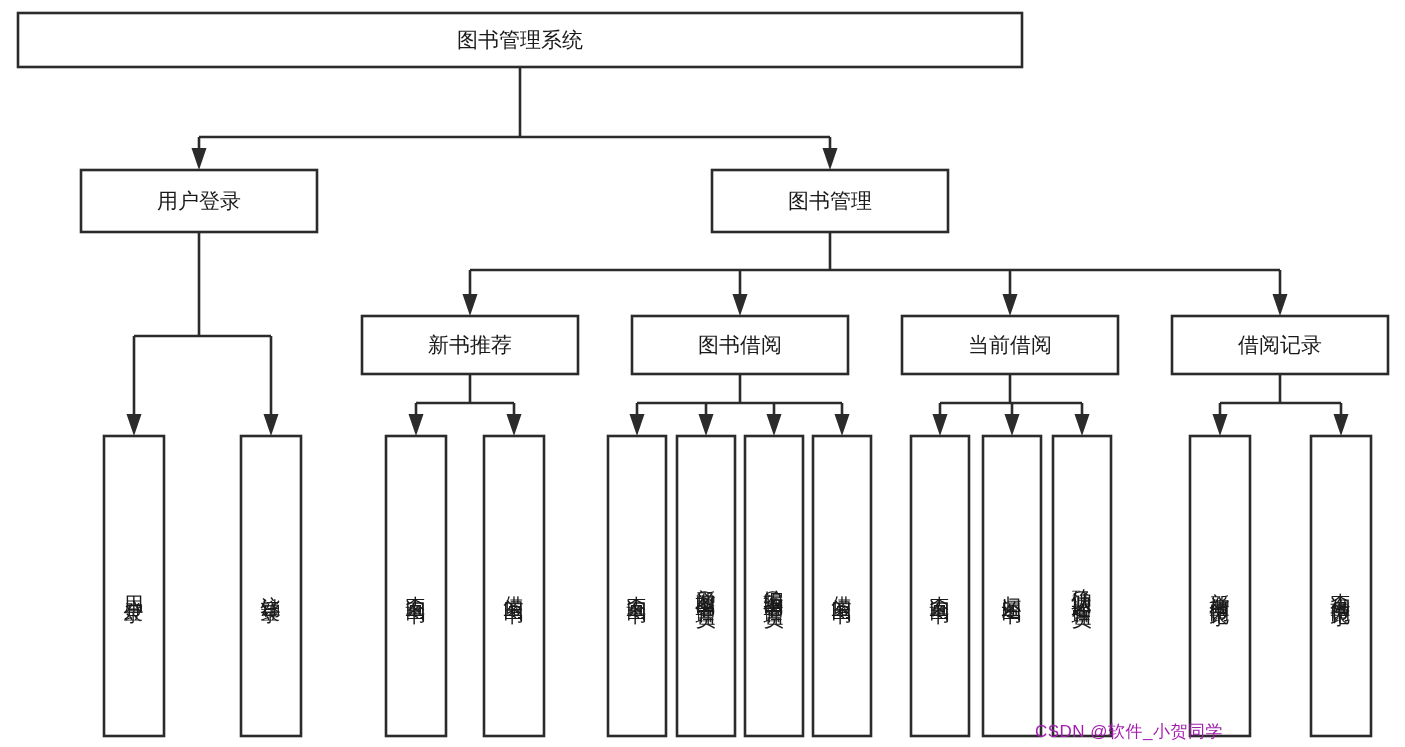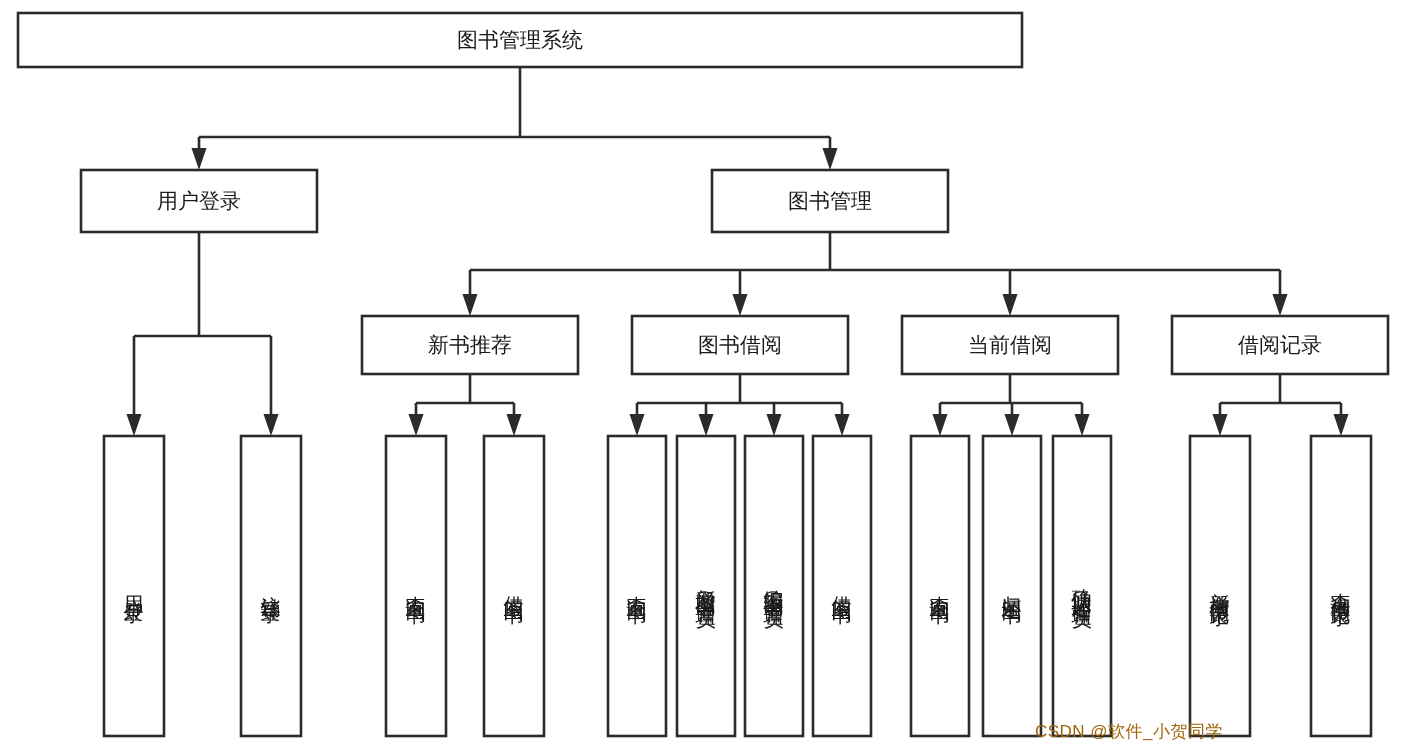--- a/index.html
+++ b/index.html
@@ -64,21 +64,21 @@
     justify-content: center;
     text-align: center;
     pointer-events: none;
   }
   .watermark {
     position: absolute;
     right: 8px;
     bottom: 4px;
     font-family: "Liberation Sans", "DejaVu Sans", sans-serif;
     font-size: 17px;
-    color: #a16207;
+    color: #a21caf;
     letter-spacing: 0.5px;
     white-space: nowrap;
   }
 </style>
 </head>
 <body>
 
 <div id="diagram-root">
 
   <svg id="flow" viewBox="0 0 1405 747">

